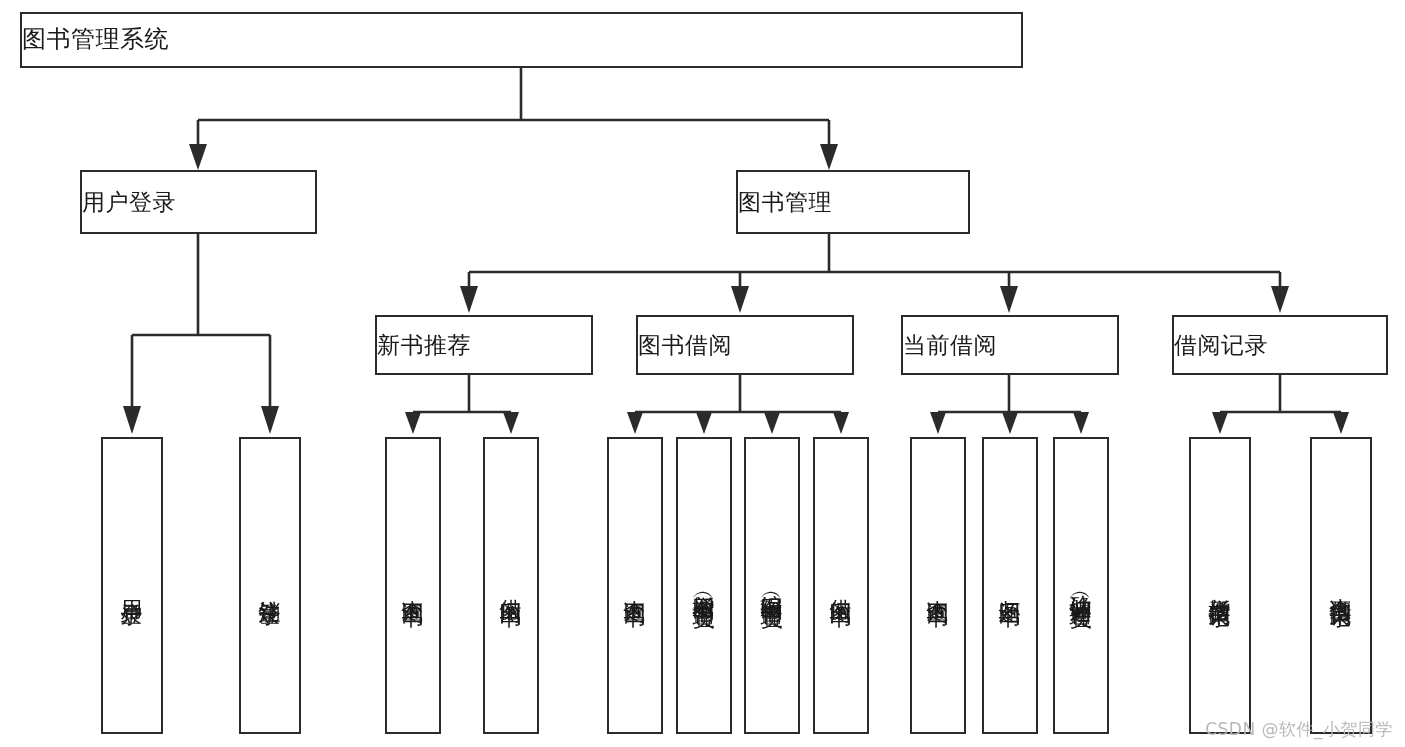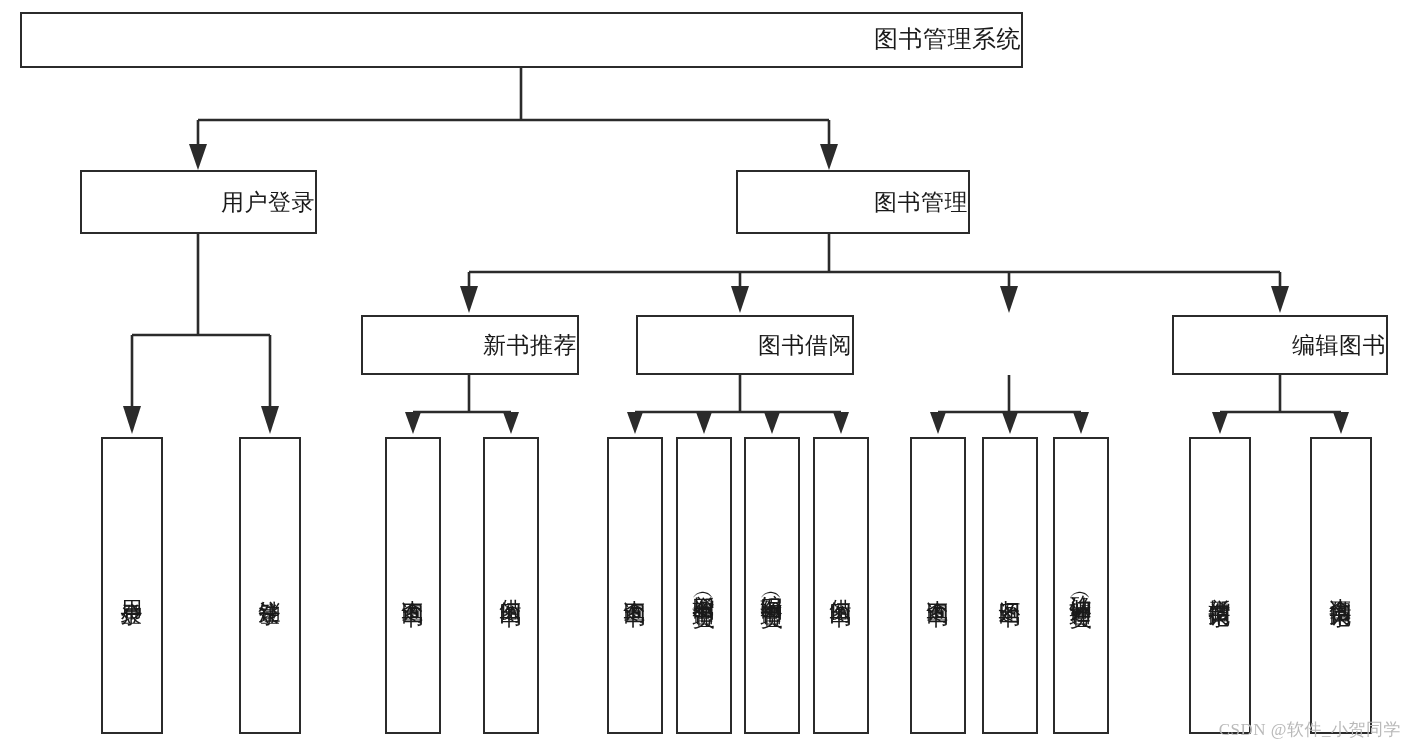--- a/index.html
+++ b/index.html
@@ -41,21 +41,21 @@
   }
   
   .node {
     position: absolute;
     box-sizing: border-box;
     background: #ffffff;
     border: 2.6px solid #2b2b2b;
     z-index: 2;
     display: flex;
     align-items: center;
-    justify-content: flex-end;
+    justify-content: flex-start;
   }
   .node .label {
     font-size: 23px;
     line-height: 1.15;
     letter-spacing: 0.5px;
     white-space: nowrap;
     color: #1a1a1a;
   }
   
   .node.horiz .label {
@@ -75,29 +75,28 @@
     white-space: nowrap;
     max-height: 268px;
   }
   
   .node.root .label {
     font-size: 24px;
   }
   
   #watermark {
     position: absolute;
-    right: 4px;
+    right: 12px;
     bottom: 6px;
     z-index: 5;
     font-size: 17px;
     color: #b9b9b9;
     letter-spacing: 0.5px;
     white-space: nowrap;
     pointer-events: none;
-    font-family: Liberation Serif, serif;
   }
 </style>
 </head>
 <body>
 
 <div id="canvas">
 
   <svg id="connectors" viewBox="0 0 1405 747" xmlns="http://www.w3.org/2000/svg">
 
     <line x1="521" y1="68" x2="521" y2="120"></line>
@@ -167,28 +166,31 @@
     <span class="label">图书管理系统</span>
   </div>
 
   <div class="node horiz" style="left:80px; top:170px; width:237px; height:64px;">
     <span class="label">用户登录</span>
   </div>
   <div class="node horiz" style="left:712px; top:170px; width:234px; height:64px;margin-left:24px;">
     <span class="label">图书管理</span>
   </div>
 
-  <div class="node horiz" style="left:361px; top:315px; width:218px; height:60px;">
+  <div class="node horiz" style="left:375px; top:315px; width:218px; height:60px;">
     <span class="label">新书推荐</span>
   </div>
   <div class="node horiz" style="left:636px; top:315px; width:218px; height:60px;">
     <span class="label">图书借阅</span>
   </div>
+  <div class="node horiz" style="left:901px; top:315px; width:218px; height:60px;">
+    <span class="label">当前借阅</span>
+  </div>
   <div class="node horiz" style="left:1172px; top:315px; width:216px; height:60px;">
-    <span class="label">编辑图书</span>
+    <span class="label">借阅记录</span>
   </div>
 
   <div class="node vert" style="left:101px; top:437px; width:62px; height:297px;">
     <span class="label">用户登录</span>
   </div>
   <div class="node vert" style="left:239px; top:437px; width:62px; height:297px;">
     <span class="label">注销登录</span>
   </div>
 
   <div class="node vert" style="left:385px; top:437px; width:56px; height:297px;">

